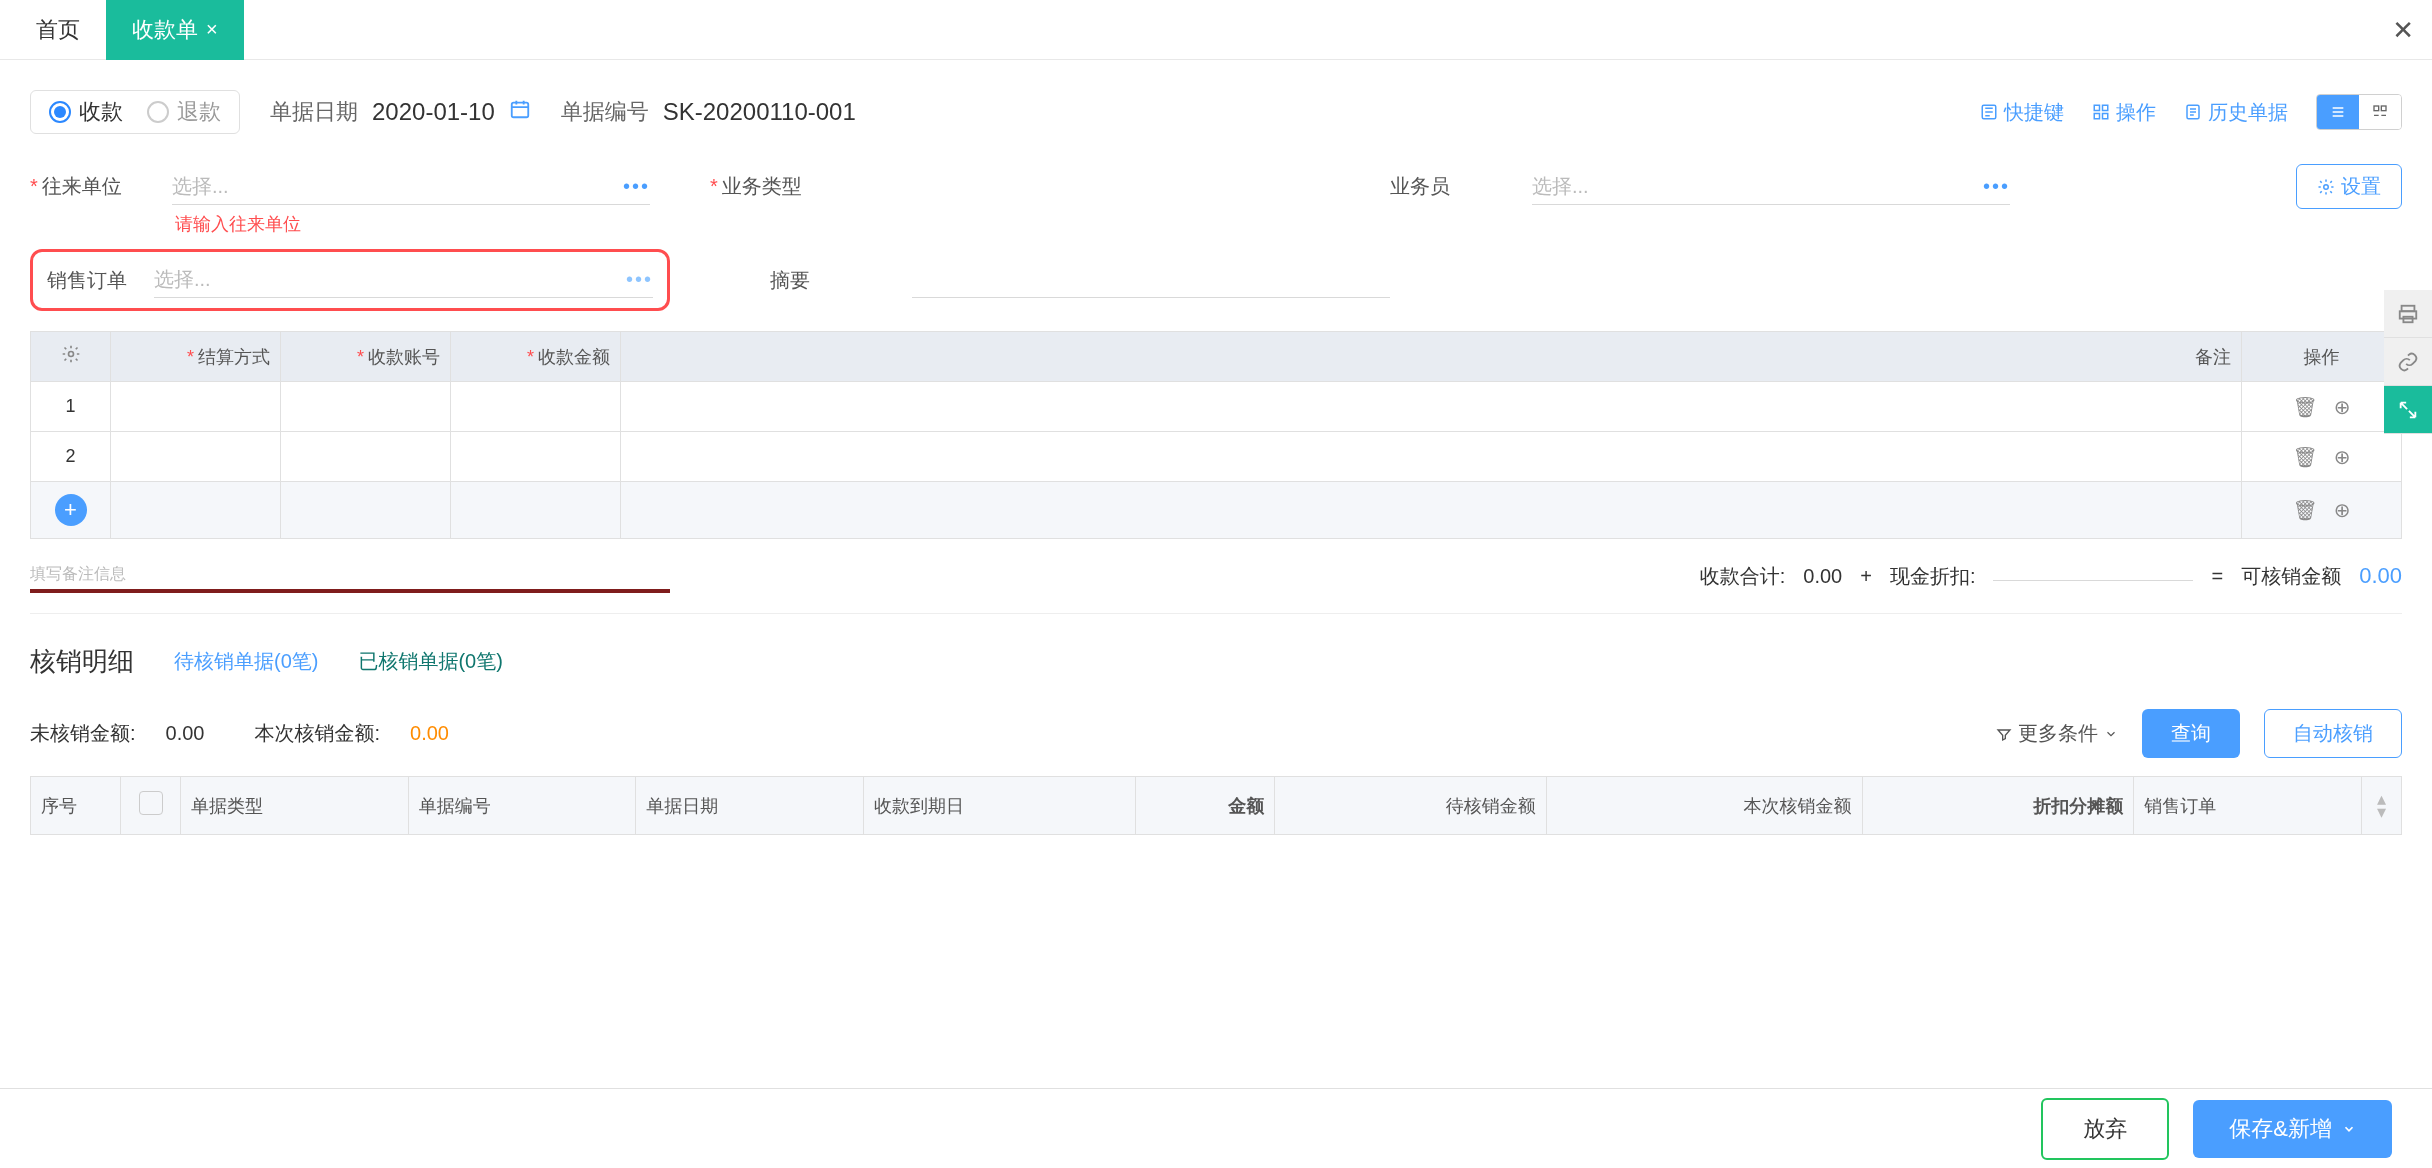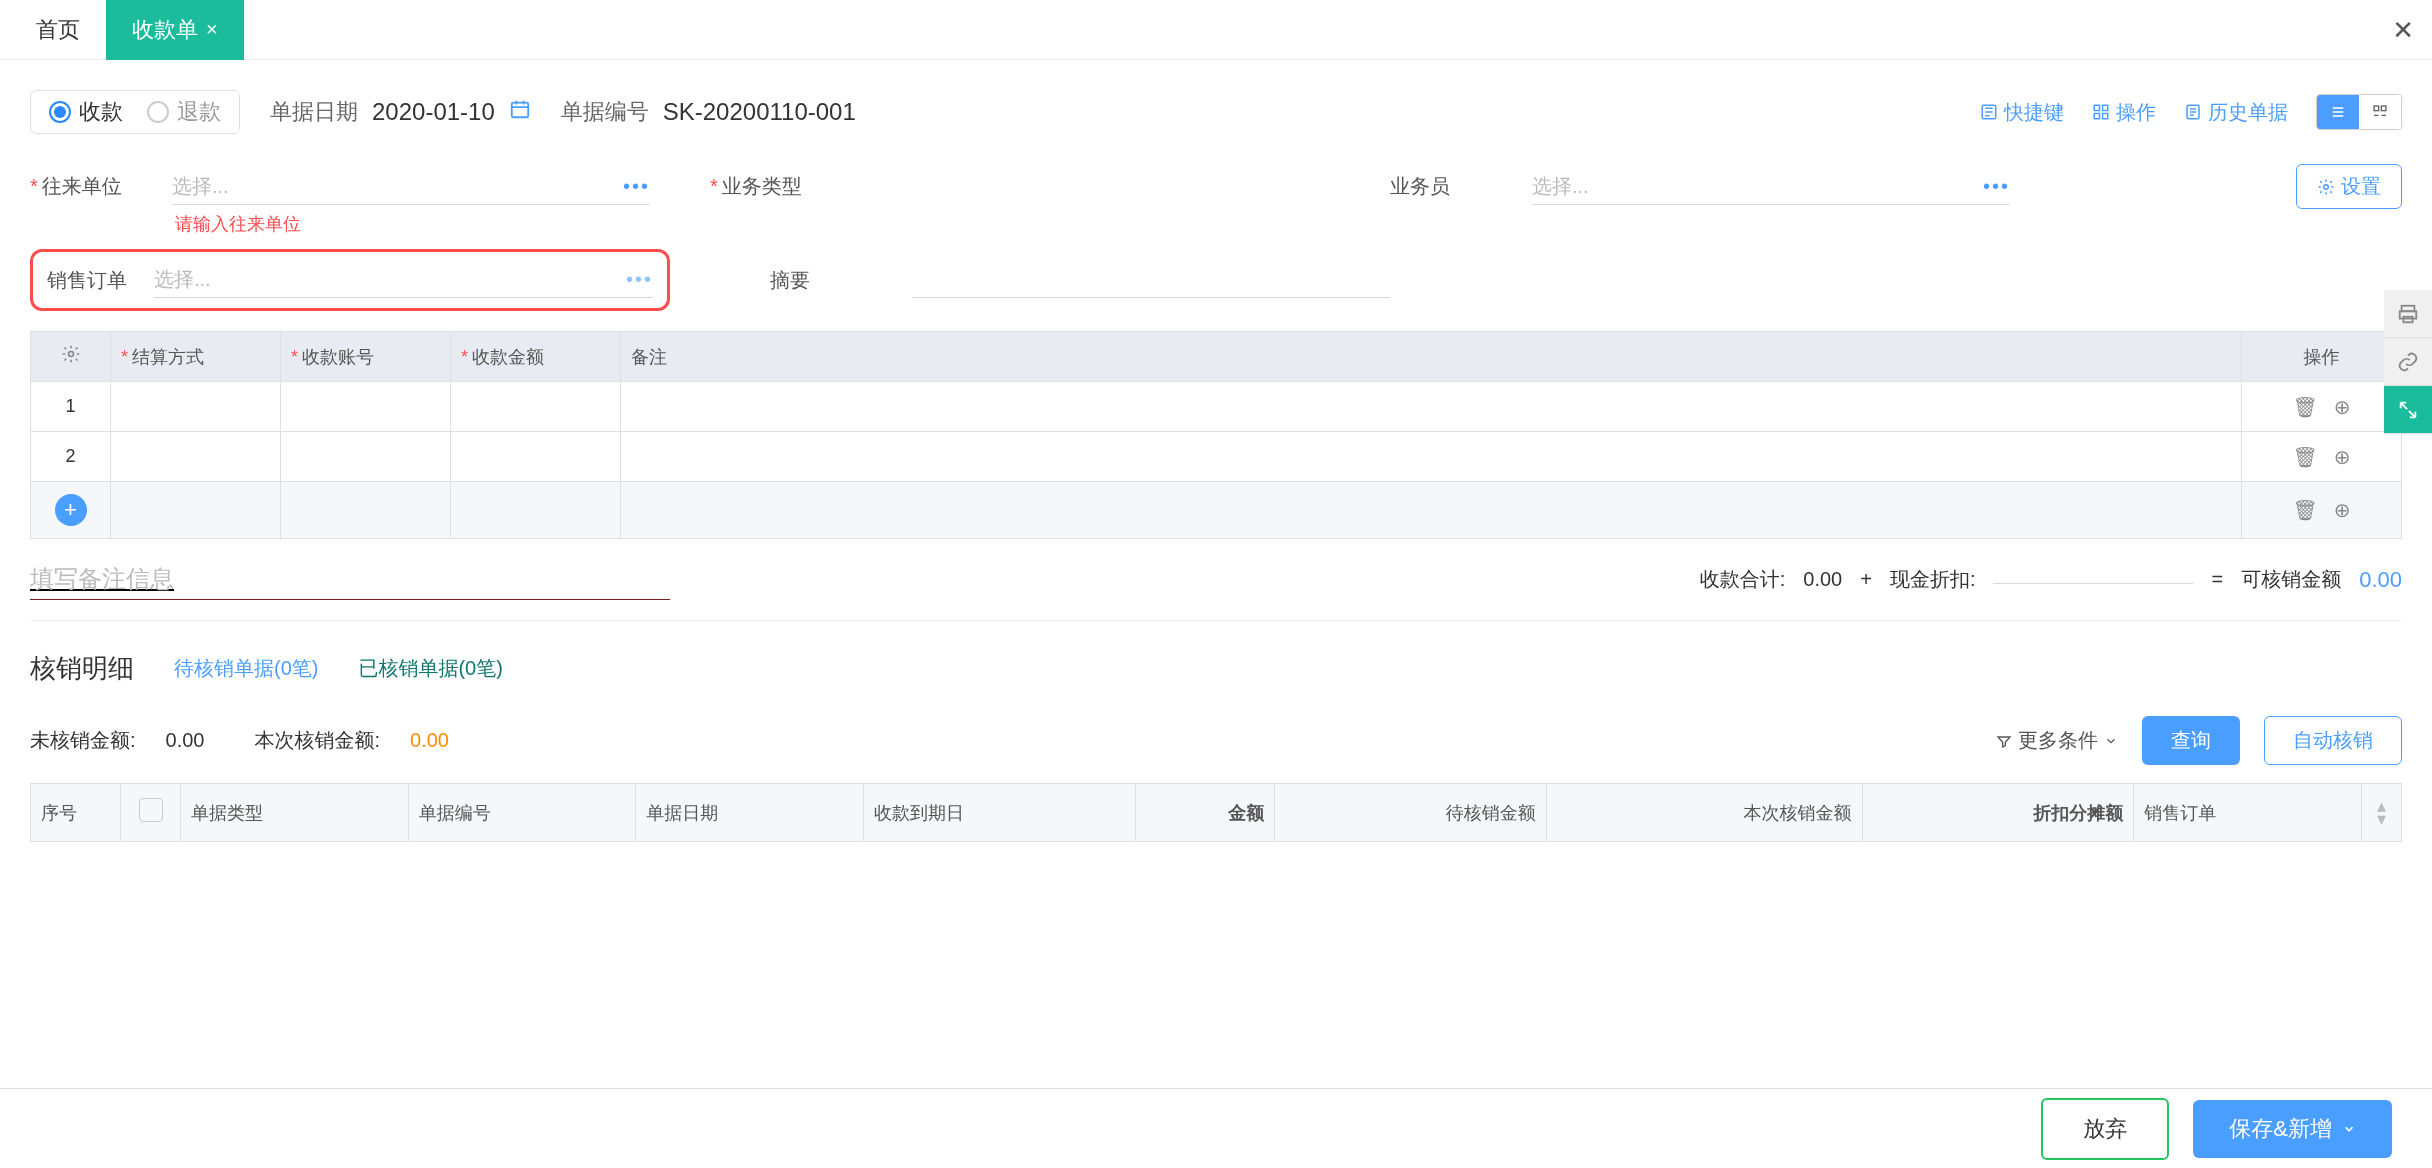--- a/index.html
+++ b/index.html
@@ -47,36 +47,36 @@
 .form-control .dots { color: #4a9eff; letter-spacing: 2px; cursor: pointer; }
 .form-control .chevron { color: #4a9eff; cursor: pointer; }
 .bold-val { font-weight: 600; }
 .err-msg { color: #ff4d4f; font-size: 18px; position: absolute; top: 48px; left: 145px; }
 .highlight-box { border: 3px solid #ff4d4f; border-radius: 12px; padding: 10px 14px; display: flex; align-items: center; gap: 12px; width: 640px; }
 .highlight-box .form-label { width: 95px; }
 .settings-btn { border: 1px solid #4a9eff; color: #4a9eff; padding: 8px 20px; border-radius: 6px; font-size: 20px; display: flex; align-items: center; gap: 6px; cursor: pointer; margin-left: auto; }
 
 
 .table { width: 100%; border: 1px solid #e0e0e0; border-collapse: collapse; margin-top: 10px; }
-.table th, .table td { border: 1px solid #e0e0e0; padding: 12px 10px; font-size: 18px; text-align: left; height: 50px; }
+.table th, .table td { border: 1px solid #e0e0e0; padding: 12px 10px; font-size: 18px; text-align: right; height: 50px; }
 .table thead th { background: #e8ecf2; color: #555; font-weight: normal; }
 .table .col-idx { width: 80px; text-align: center; }
 .table .col-settle { width: 170px; }
 .table .col-account { width: 170px; }
 .table .col-amount { width: 170px; }
 .table .col-ops { width: 160px; text-align: center; }
 .gear-cell { text-align: center; color: #888; }
 .add-circle { width: 32px; height: 32px; border-radius: 50%; background: #4a9eff; color: #fff; display: inline-flex; align-items: center; justify-content: center; font-size: 22px; cursor: pointer; }
 .row-ops { display: flex; gap: 16px; justify-content: center; color: #888; }
 .row-ops span { cursor: pointer; font-size: 20px; }
 .table tbody tr:last-child td { background: #f5f7fa; }
 
 
 .summary-row { display: flex; align-items: center; padding: 20px 0; gap: 20px; border-bottom: 1px solid #eee; margin-bottom: 30px; }
-.remark-input { flex: 1; border: none; border-bottom: 1px solid #7f1d1d; padding: 6px 0; font-size: 24px; outline: none; max-width: 640px; text-decoration: underline; }
+.remark-input { flex: 1; border: none; border-bottom: 4px solid #7f1d1d; padding: 6px 0; font-size: 16px; outline: none; max-width: 640px; }
 .remark-input::placeholder { color: #bbb; }
 .summary-right { margin-left: auto; display: flex; align-items: center; gap: 18px; font-size: 20px; }
 .summary-right .under { border-bottom: 1px solid #d9d9d9; min-width: 200px; padding: 4px 0; }
 .blue-val { color: #4a9eff; font-size: 22px; }
 
 
 .section-title { font-size: 26px; color: #333; display: flex; align-items: center; gap: 40px; margin-bottom: 30px; }
 .sub-tabs { display: flex; gap: 40px; font-size: 20px; }
 .sub-tab { cursor: pointer; color: #0f766e; }
 .sub-tab.active { color: #4a9eff; }

